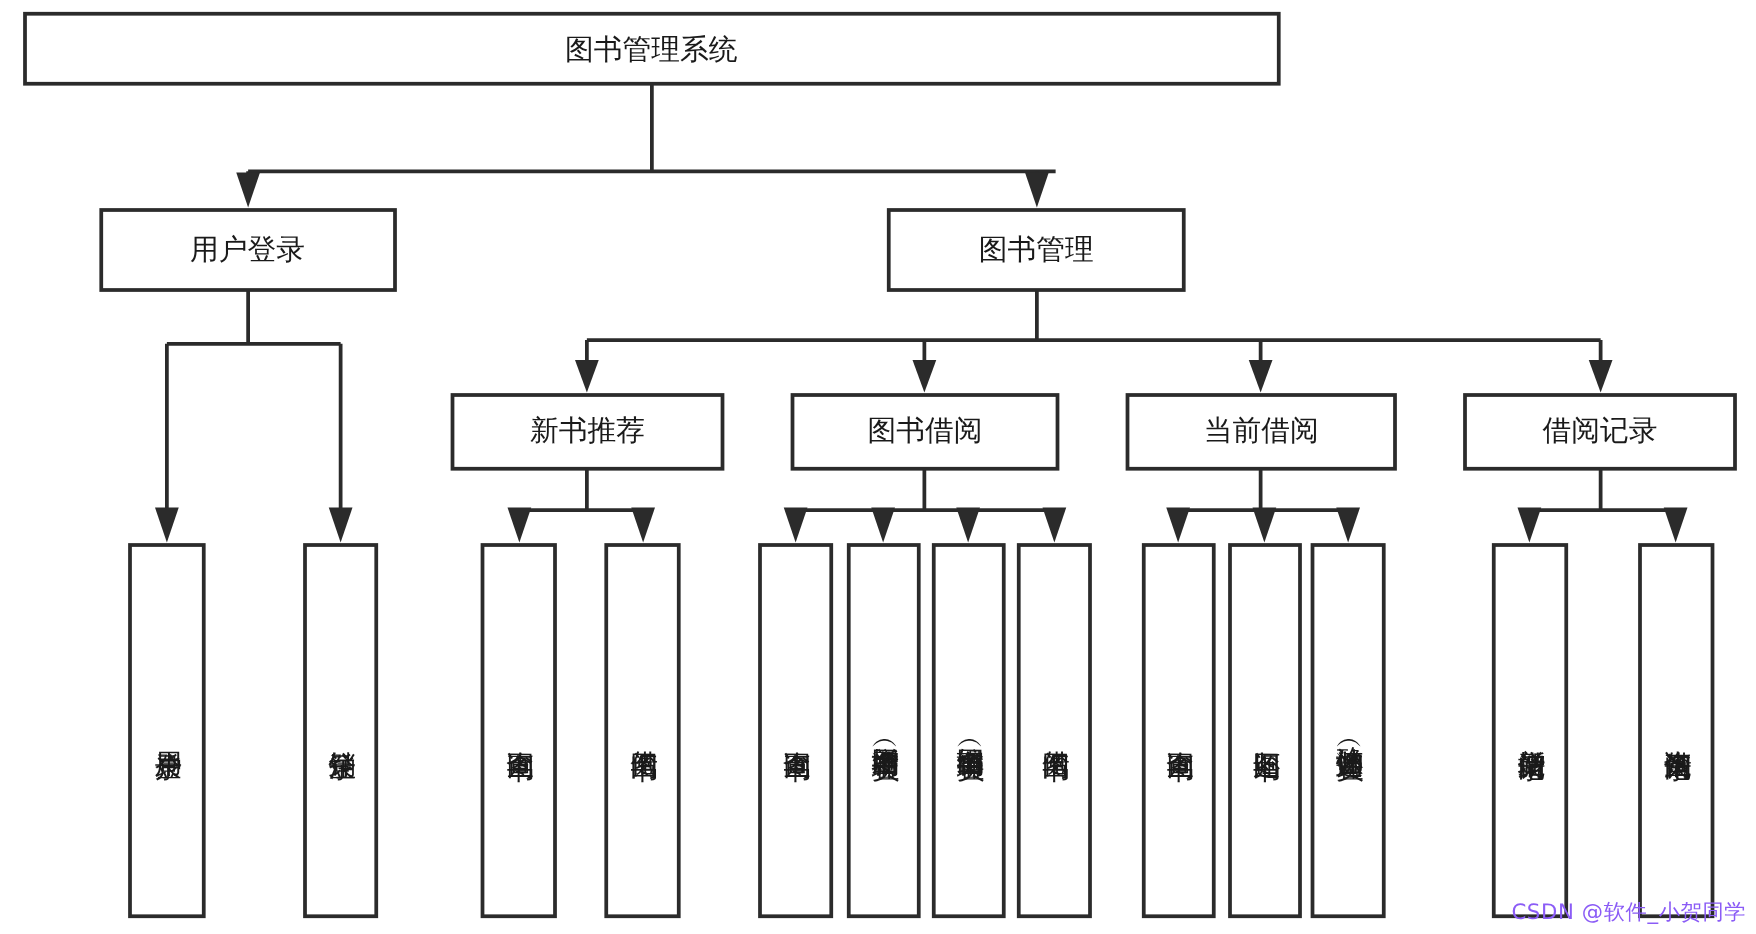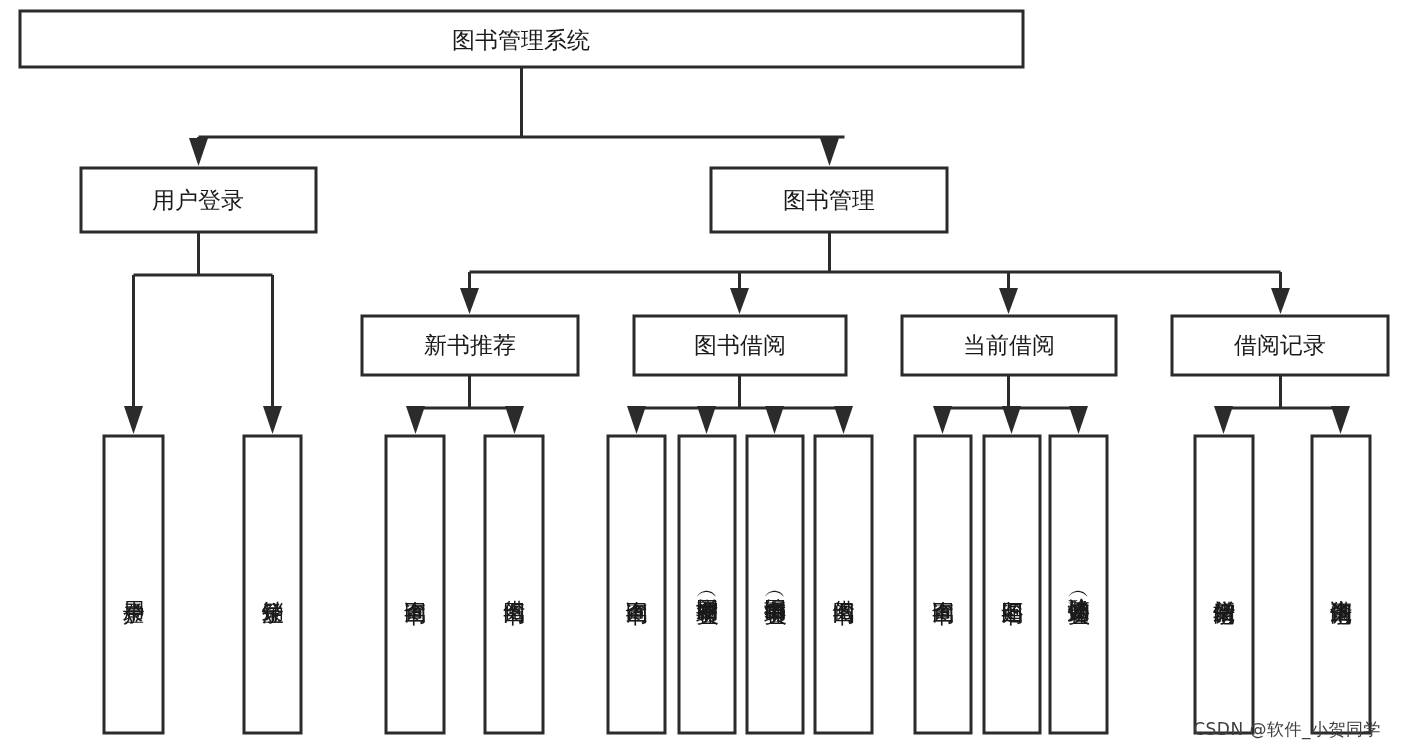--- a/index.html
+++ b/index.html
@@ -58,25 +58,25 @@
     color: #1a1a1a;
     letter-spacing: 1px;
     display: flex;
     align-items: center;
     justify-content: center;
     white-space: nowrap;
     pointer-events: none;
   }
   .watermark {
     position: absolute;
-    right: 24px;
+    right: 8px;
     bottom: 6px;
     font-family: "DejaVu Sans", "Liberation Sans", sans-serif;
     font-size: 17px;
-    color: #404040;
+    color: #8b5cf6;
     letter-spacing: 0.5px;
     white-space: nowrap;
   }
 </style>
 </head>
 <body>
 
 <div id="diagram-root">
 
   <svg class="diagram-canvas" viewBox="0 0 1405 747" xmlns="http://www.w3.org/2000/svg">

